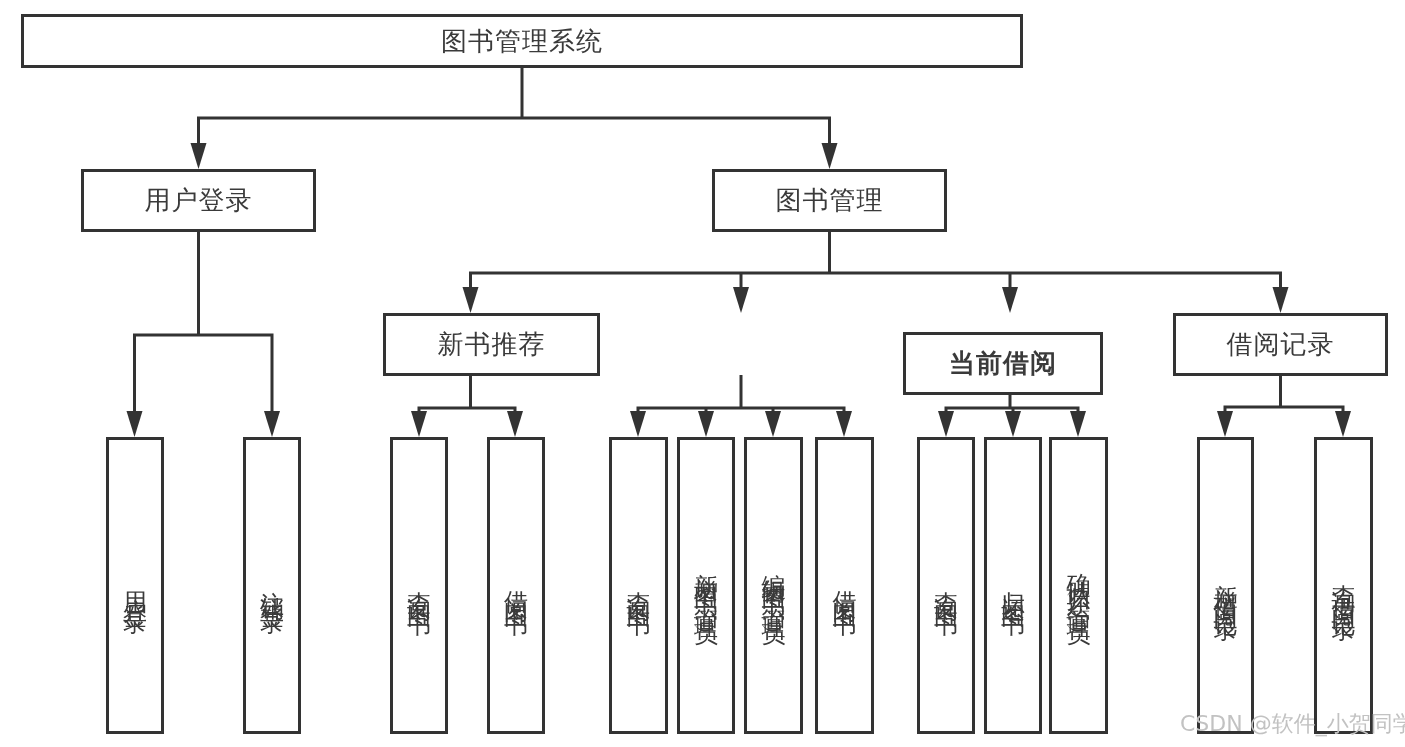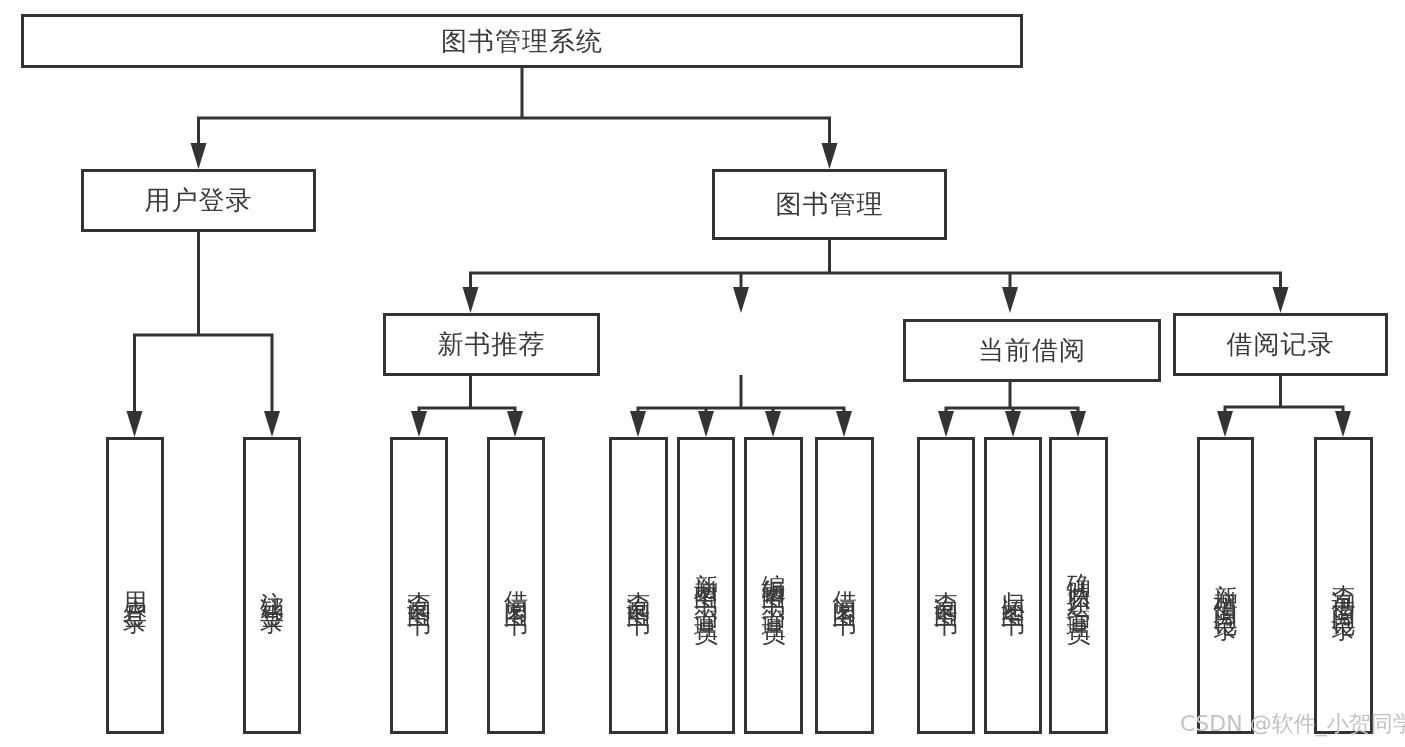--- a/index.html
+++ b/index.html
@@ -27,24 +27,24 @@
     writing-mode:vertical-rl;
     text-orientation:mixed;
     font-size:24px;
     letter-spacing:7px;
     line-height:1;
     white-space:nowrap;
   }
   
   .n-root{left:21px;top:14px;width:1002px;height:54px;}
   .n-user-login{left:81px;top:169px;width:235px;height:63px;}
-  .n-book-mgmt{left:712px;top:169px;width:235px;height:71px;}
+  .n-book-mgmt{left:712px;top:169px;width:235px;height:63px;}
   .n-newbook{left:362px;top:313px;width:217px;height:63px;margin-left:21px;}
   .n-bookborrow{left:633px;top:313px;width:216px;height:62px;}
-  .n-currentborrow{left:903px;top:319px;width:258px;height:63px;}
+  .n-currentborrow{left:903px;top:332px;width:200px;height:63px;font-weight:bold;}
   .n-records{left:1173px;top:313px;width:215px;height:63px;}
   .leaf{top:437px;height:297px;width:58px;}
   .l-userlogin{left:106px;}
   .l-logout{left:243px;}
   .l-nb-query{left:390px;}
   .l-nb-borrow{left:487px;}
   .l-bb-query{left:609px;width:59px;}
   .l-bb-add{left:677px;}
   .l-bb-edit{left:744px;width:59px;}
   .l-bb-borrow{left:815px;width:59px;}

